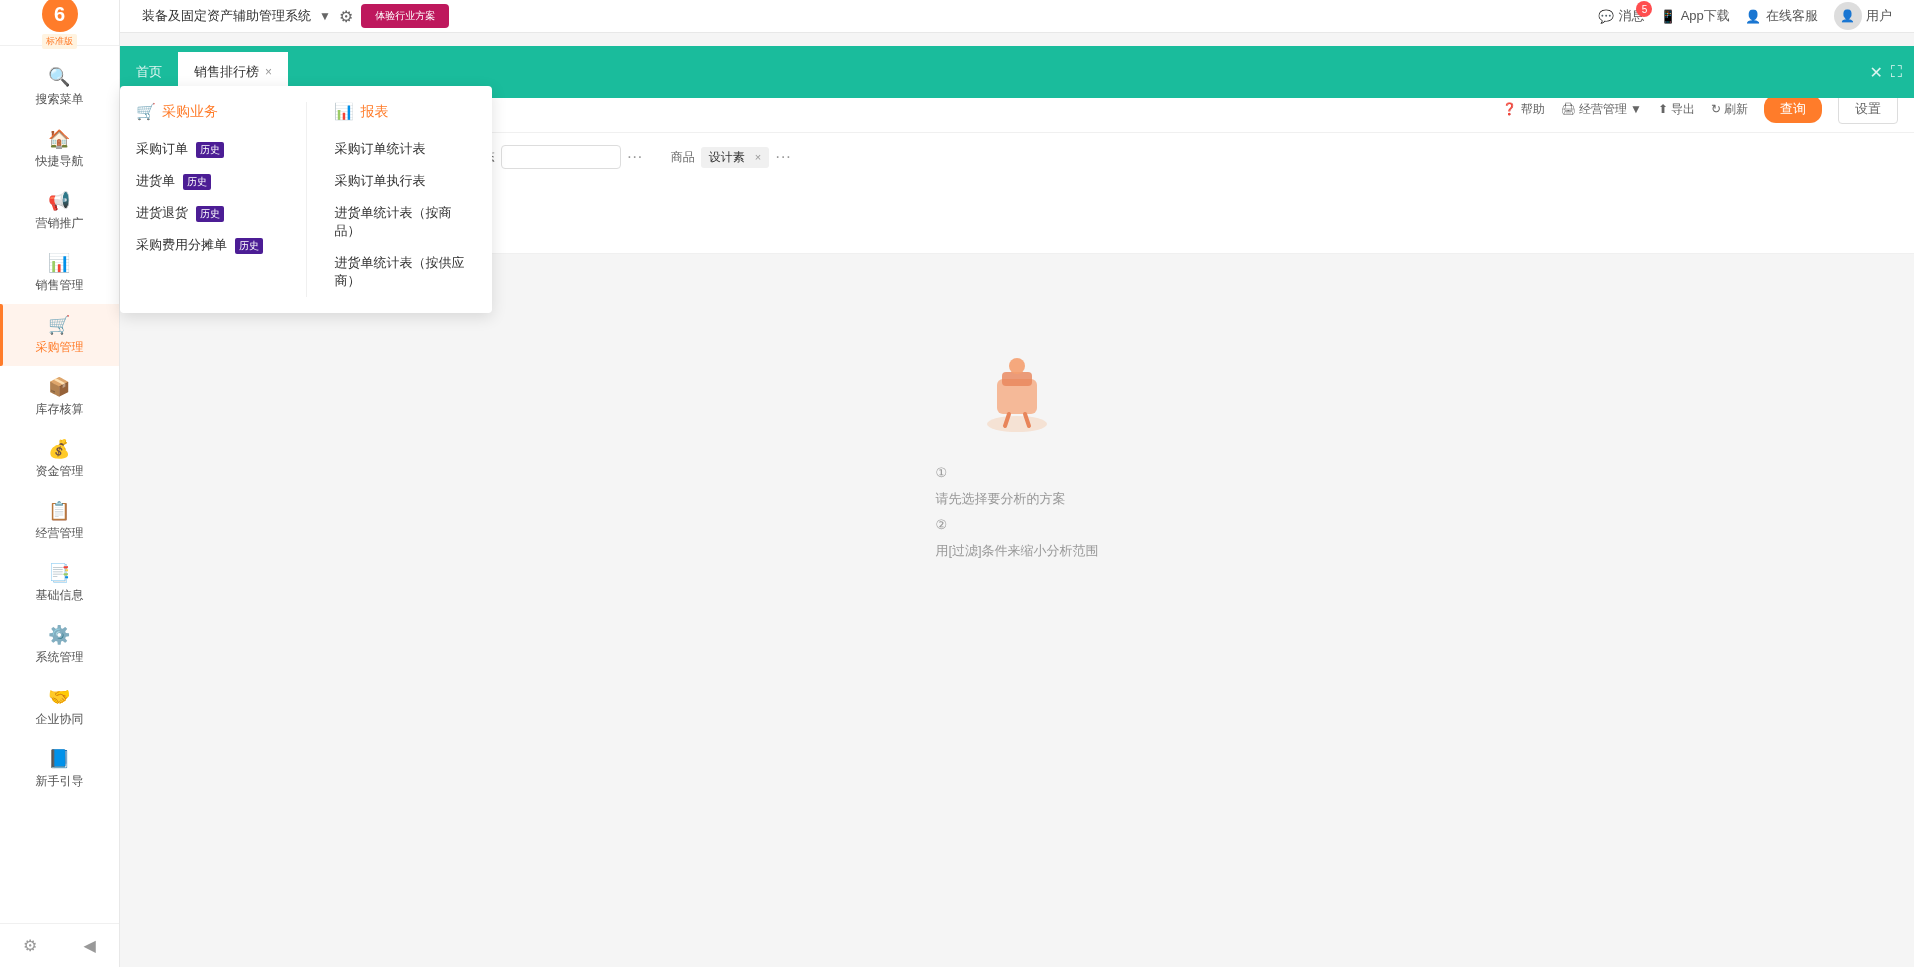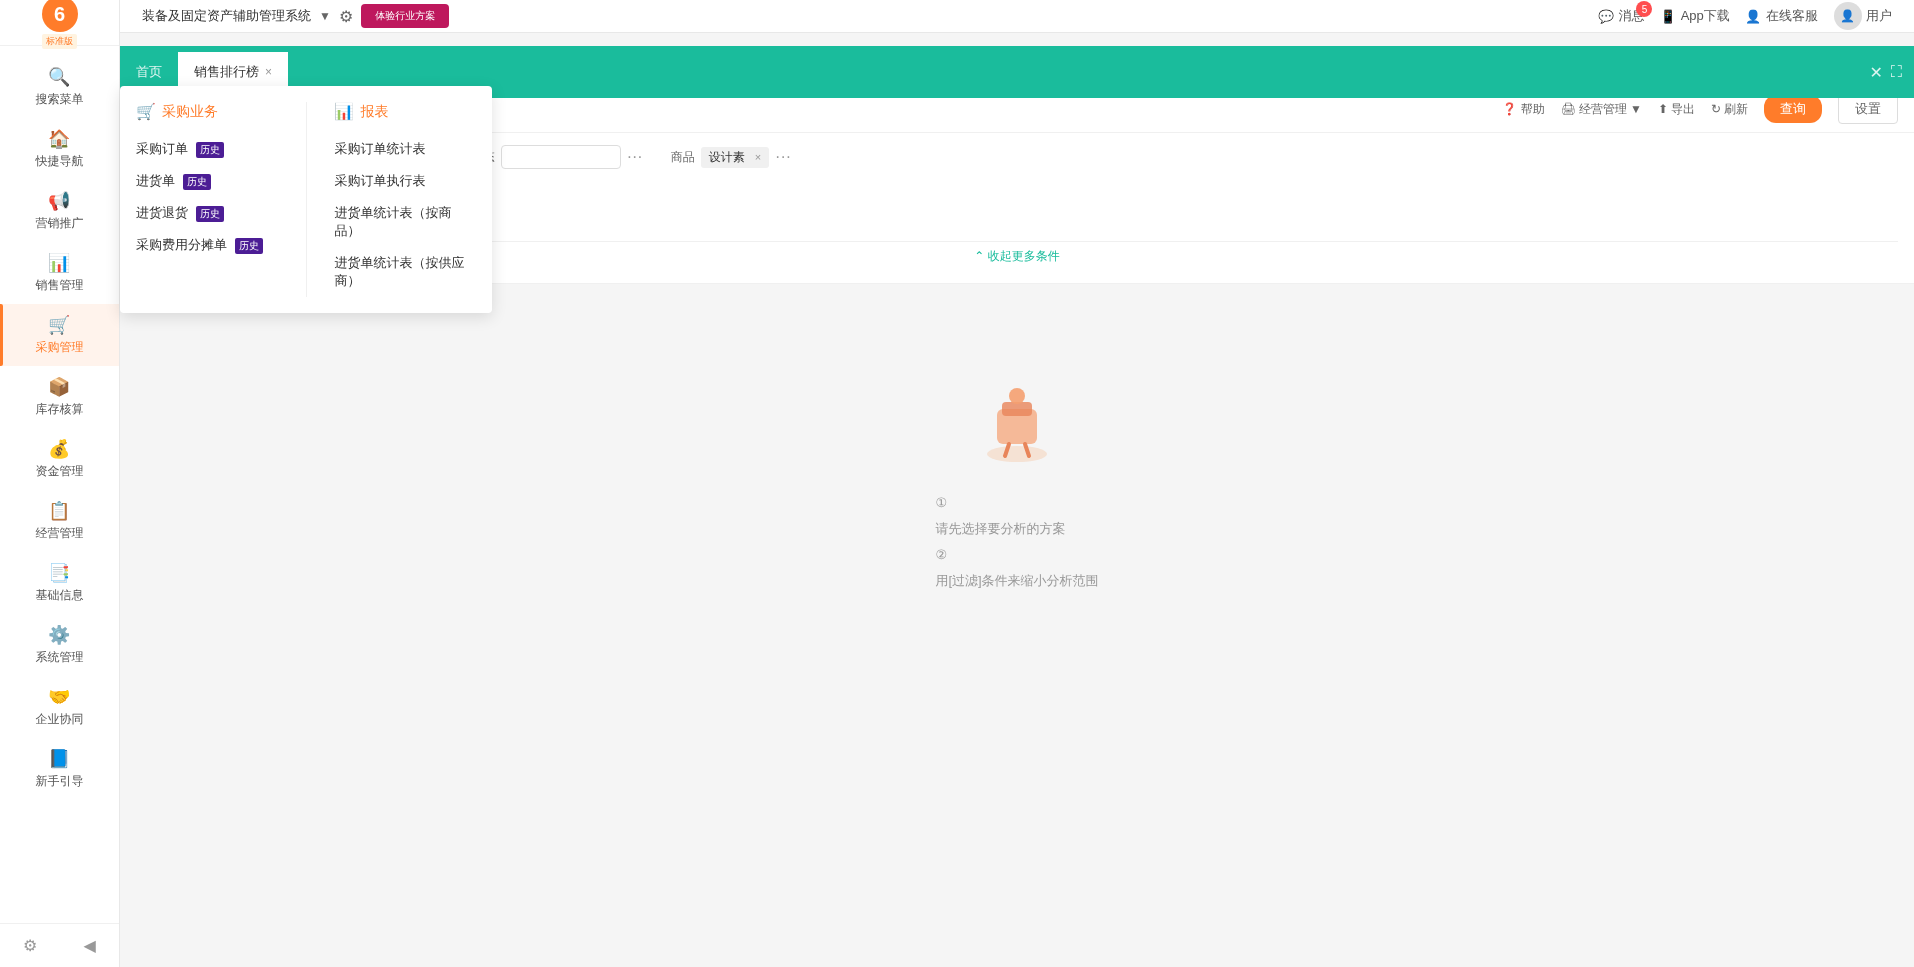--- a/index.html
+++ b/index.html
@@ -531,21 +531,20 @@
         <span class="filter-label">业务员</span>
         <button class="dots-btn">···</button>
       </div>
     </div>
     <div class="filter-row">
       <div class="filter-item">
         <span class="filter-label">客户</span>
         <button class="dots-btn">···</button>
       </div>
     </div>
-    <div class="collapse-btn">⌃ 收起更多条件</div>
   </div>
 
   <div class="empty-state">
     <div class="empty-icon">
       <svg width="100" height="100" viewBox="0 0 100 100">
         <ellipse cx="50" cy="80" rx="30" ry="8" fill="#f5c5a3" opacity="0.4"></ellipse>
         <rect x="30" y="35" width="40" height="35" rx="6" fill="#f5a070" opacity="0.7"></rect>
         <rect x="35" y="28" width="30" height="14" rx="4" fill="#e8855a" opacity="0.8"></rect>
         <circle cx="50" cy="22" r="8" fill="#f5a070" opacity="0.9"></circle>
         <line x1="42" y1="70" x2="38" y2="82" stroke="#e8855a" stroke-width="4" stroke-linecap="round"></line>

